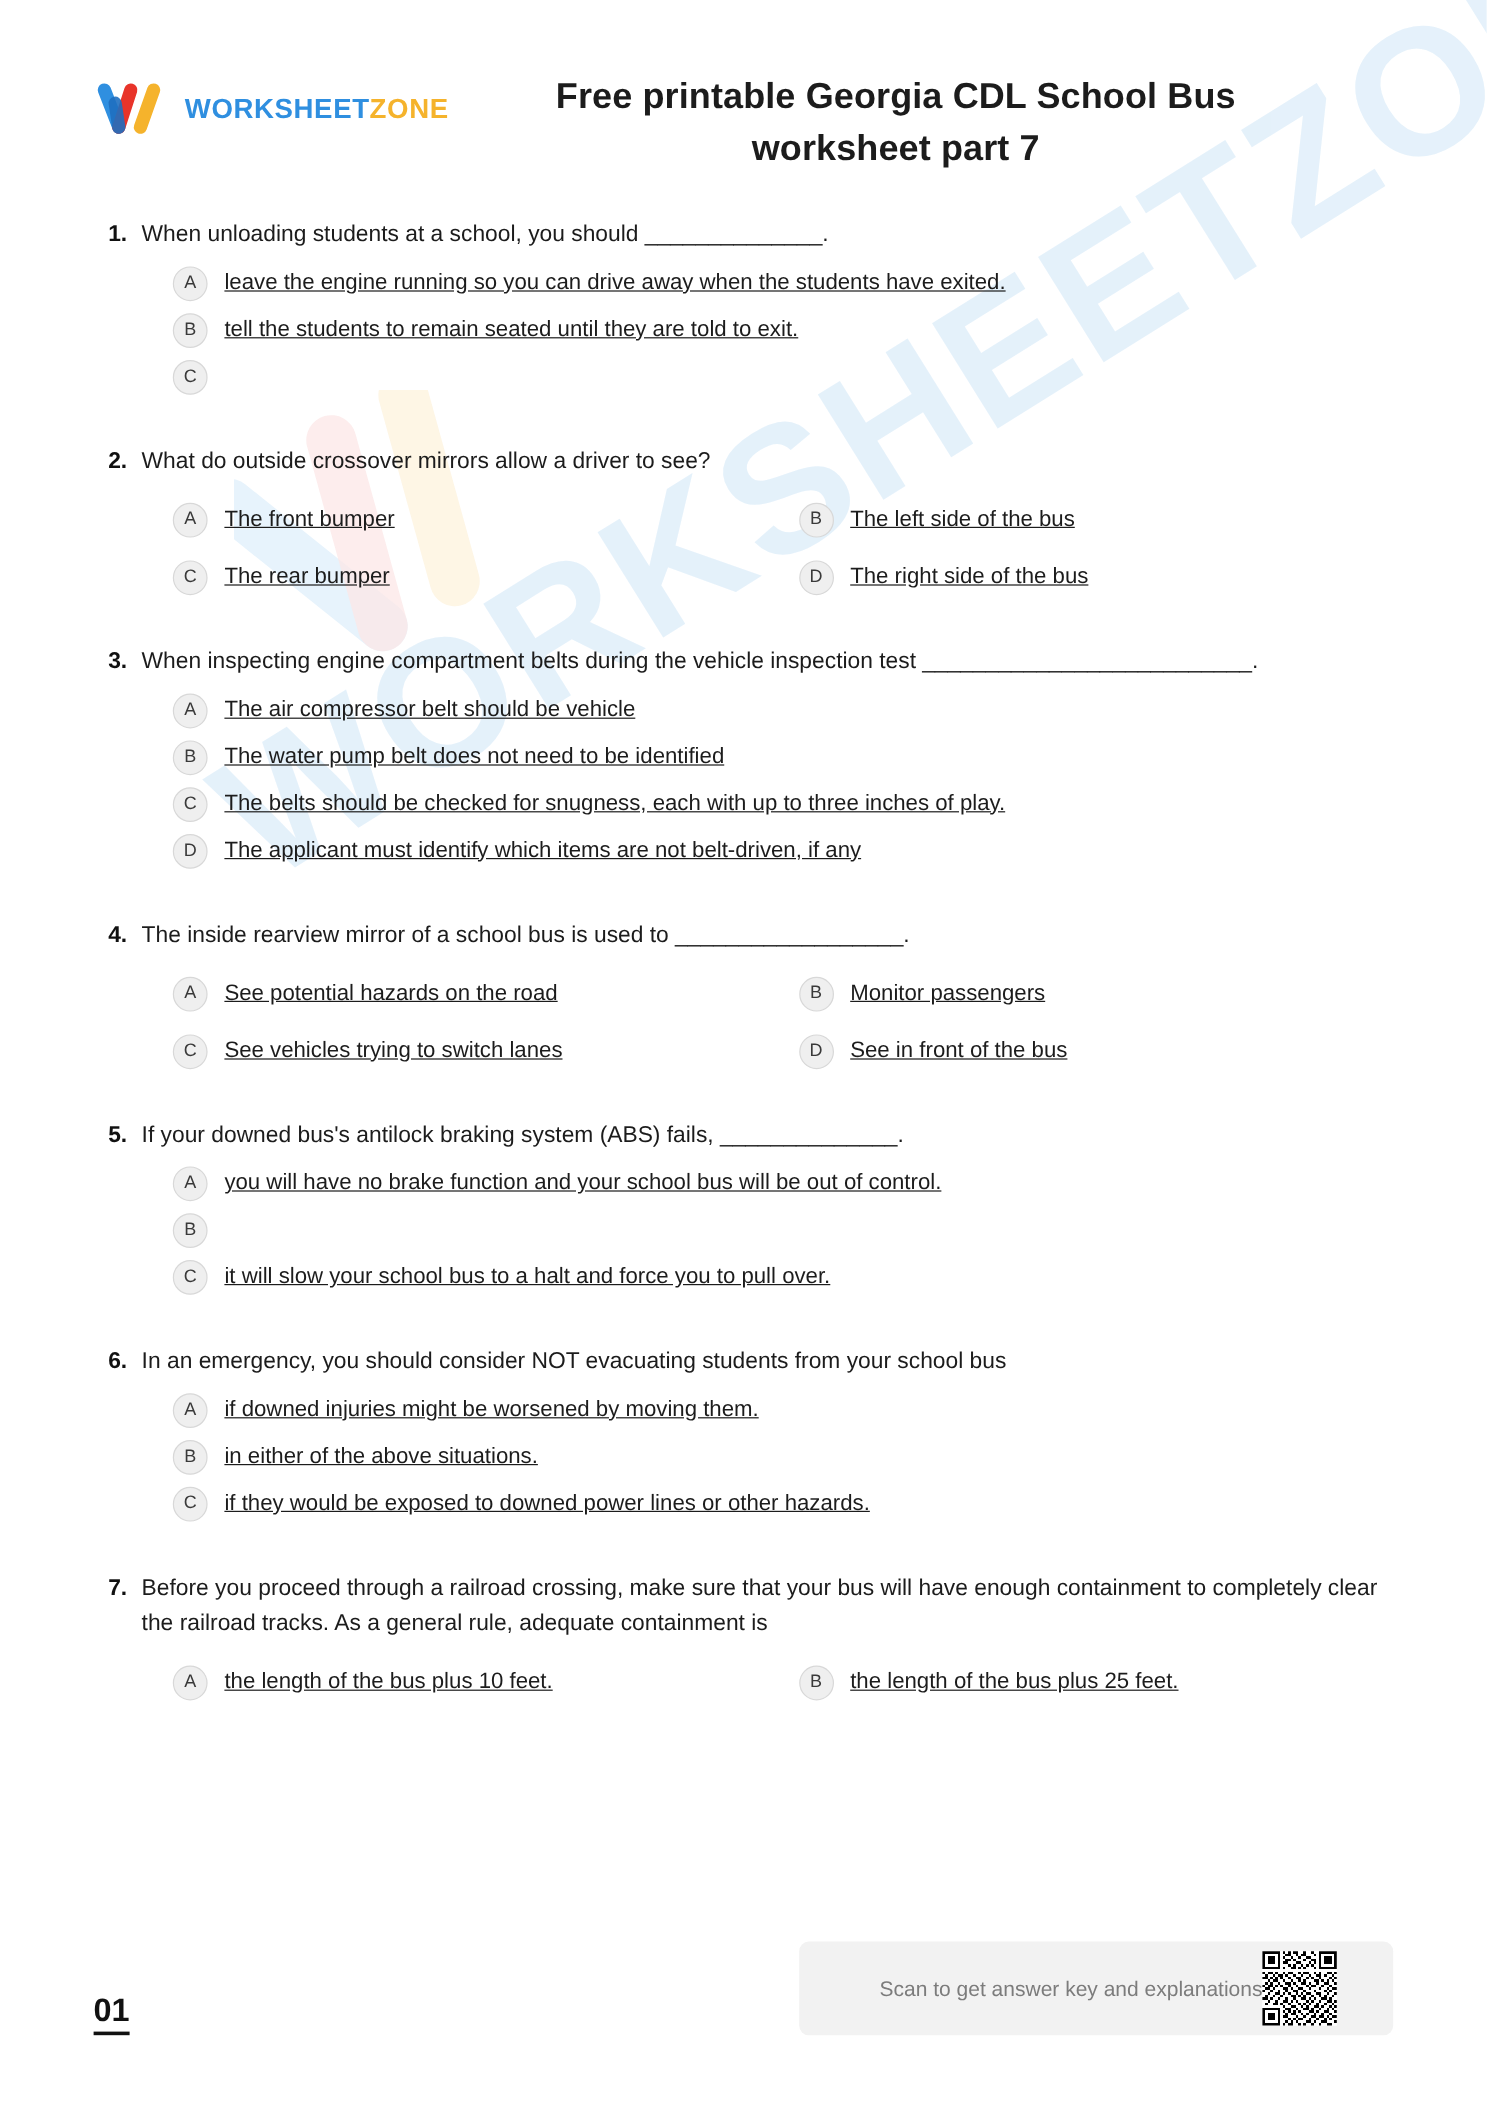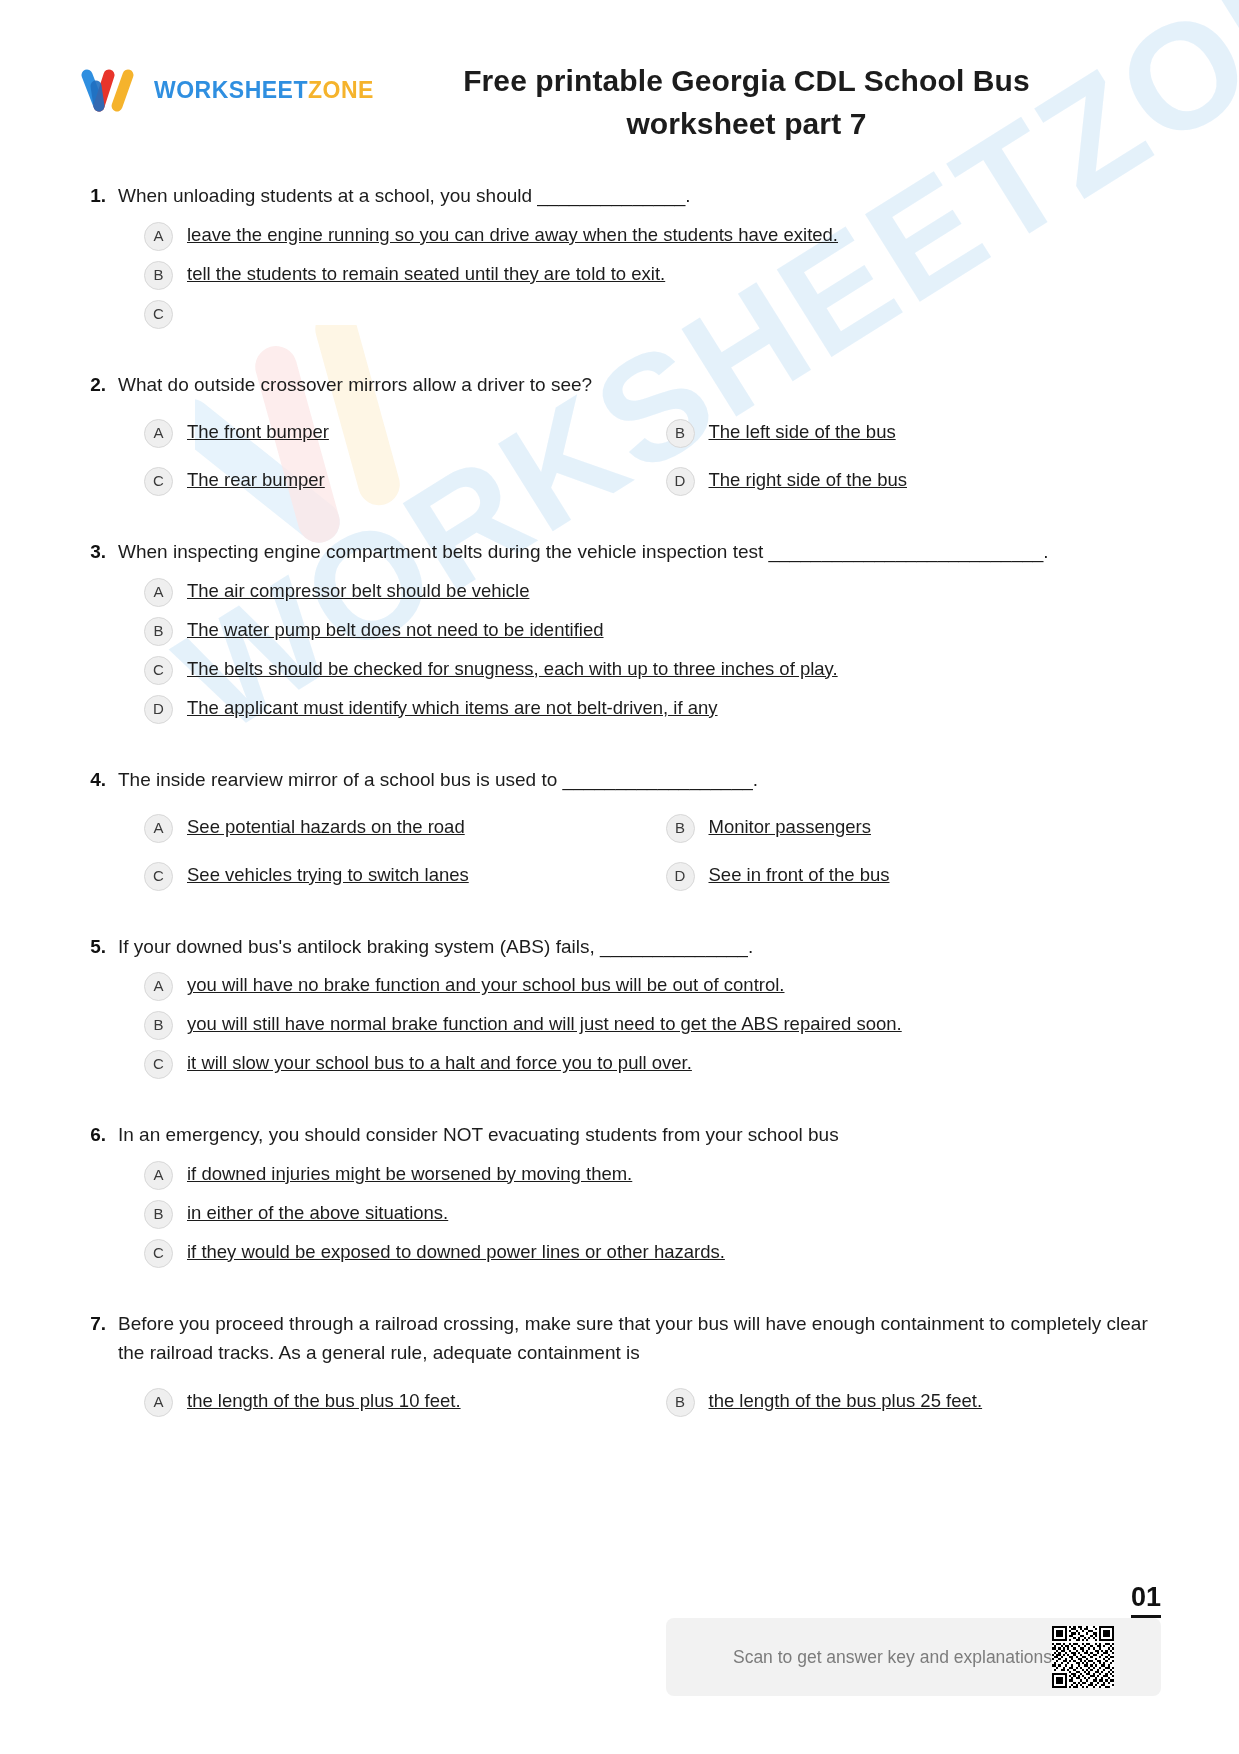--- a/index.html
+++ b/index.html
@@ -155,21 +155,20 @@
   .footer {
     position: absolute;
     left: 0;
     bottom: 58px;
     width: 1239px;
     z-index: 2;
     display: flex;
     align-items: center;
     box-sizing: border-box;
     padding: 0 78px;
-    flex-direction: column;
   }
   .page-num {
     font-size: 27px;
     font-weight: 700;
     color: #111;
     border-bottom: 3px solid #111;
     padding-bottom: 2px;
     line-height: 1.1;
     align-self: flex-end;
   }
@@ -323,21 +322,20 @@
         <div class="q-num">5.</div>
         <div class="q-body">
           <div class="q-text">If your downed bus's antilock braking system (ABS) fails, ______________.</div>
           <div class="opts">
             <div class="opt">
               <div class="bubble">A</div>
               <div class="opt-text">you will have no brake function and your school bus will be out of control.</div>
             </div>
             <div class="opt">
               <div class="bubble">B</div>
-              <div class="opt-text">you will still have normal brake function and will just need to get the ABS repaired soon.</div>
             </div>
             <div class="opt">
               <div class="bubble">C</div>
               <div class="opt-text">it will slow your school bus to a halt and force you to pull over.</div>
             </div>
           </div>
         </div>
       </div>
       <div class="q">
         <div class="q-num">6.</div>

